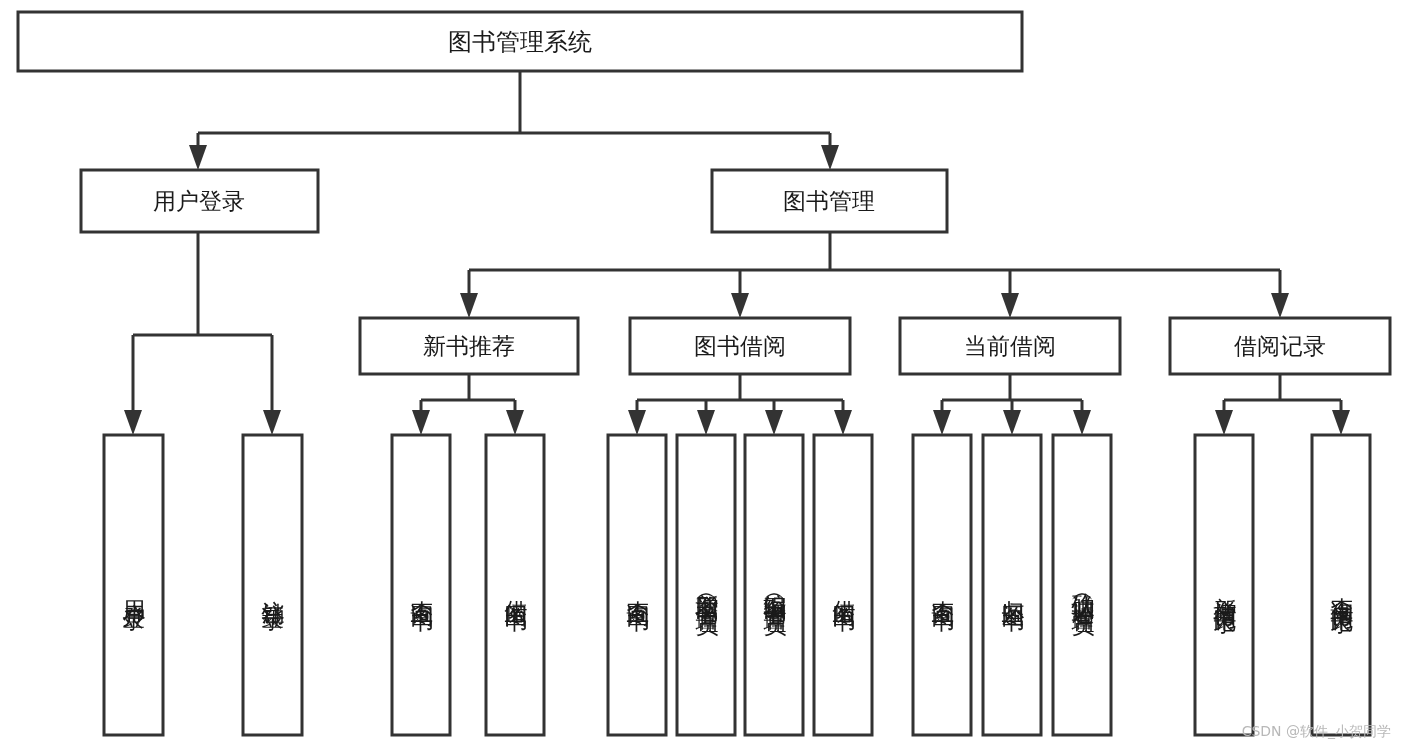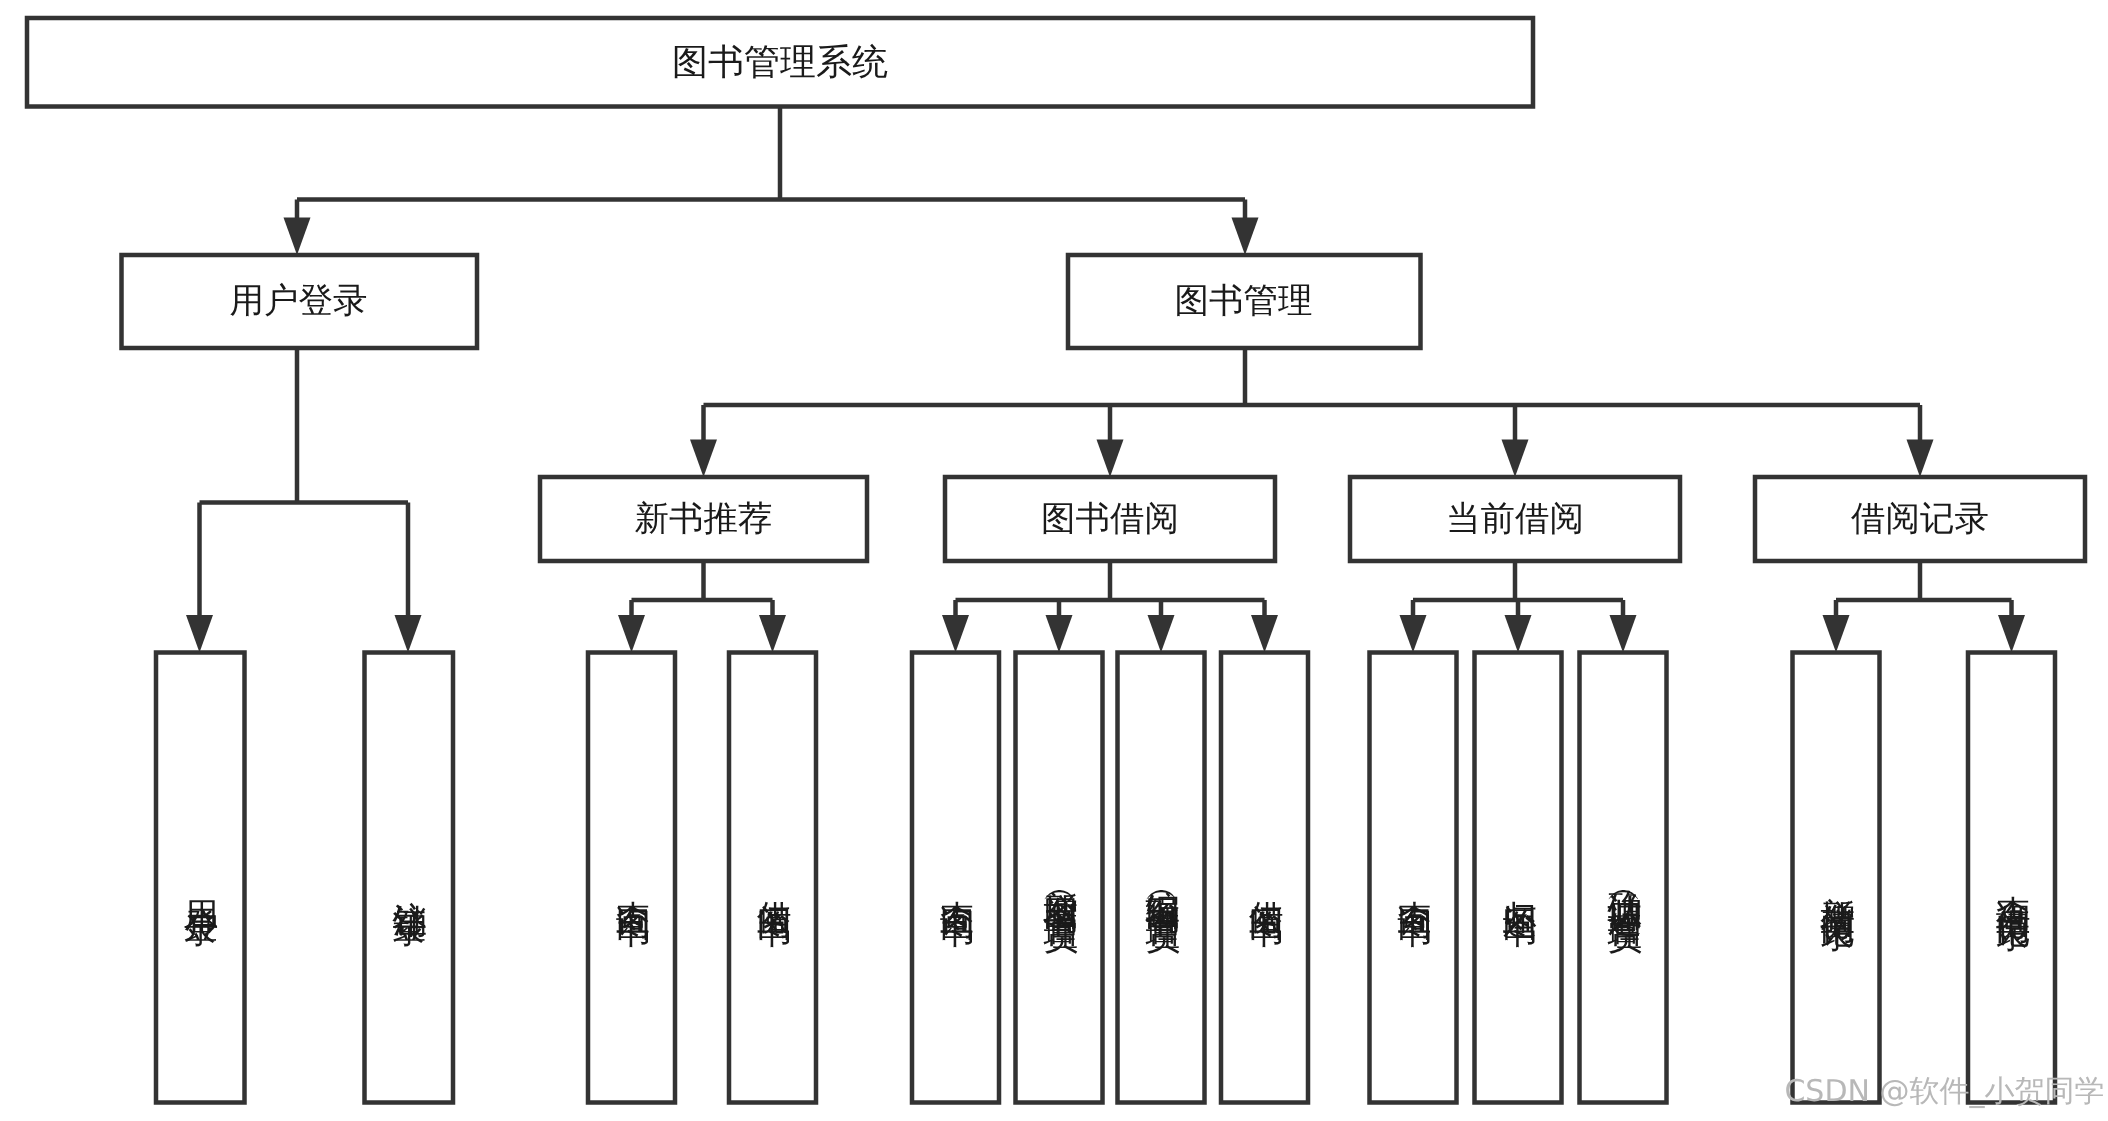--- a/index.html
+++ b/index.html
@@ -46,24 +46,24 @@
     font-size: 24px;
   }
   .label-v {
     font-size: 23px;
     writing-mode: vertical-rl;
     text-orientation: upright;
     letter-spacing: 3px;
   }
   .watermark {
     position: absolute;
-    right: 2px;
+    right: 14px;
     bottom: 6px;
     font-family: "DejaVu Sans", "Liberation Sans", sans-serif;
-    font-size: 20px;
+    font-size: 14px;
     color: #b8b8b8;
     white-space: nowrap;
     pointer-events: none;
     margin-top: 25px;
   }
 </style>
 </head>
 <body>
 
 <svg id="diagram" viewBox="0 0 1405 747" xmlns="http://www.w3.org/2000/svg">

